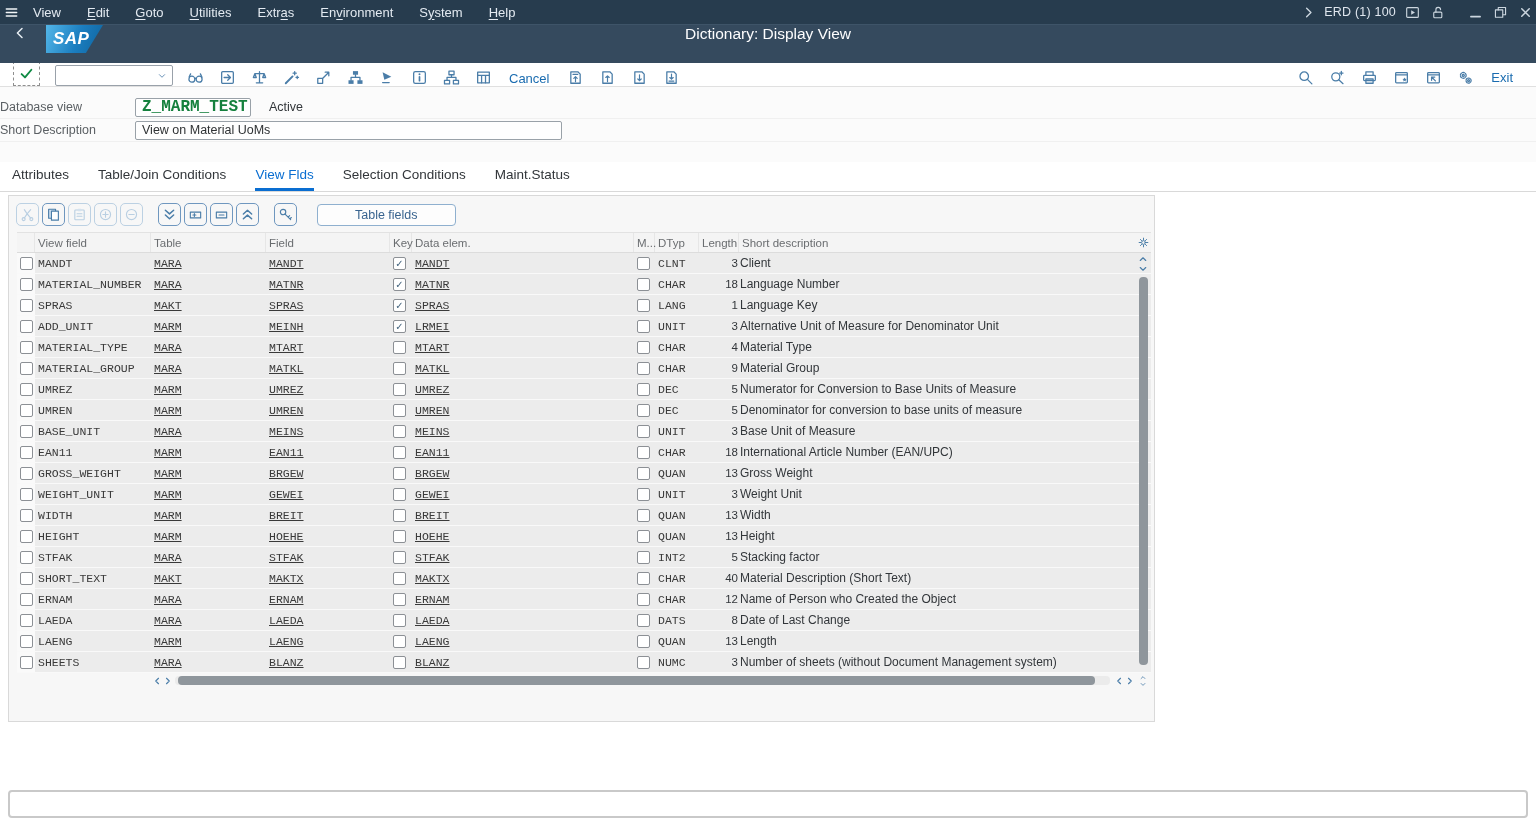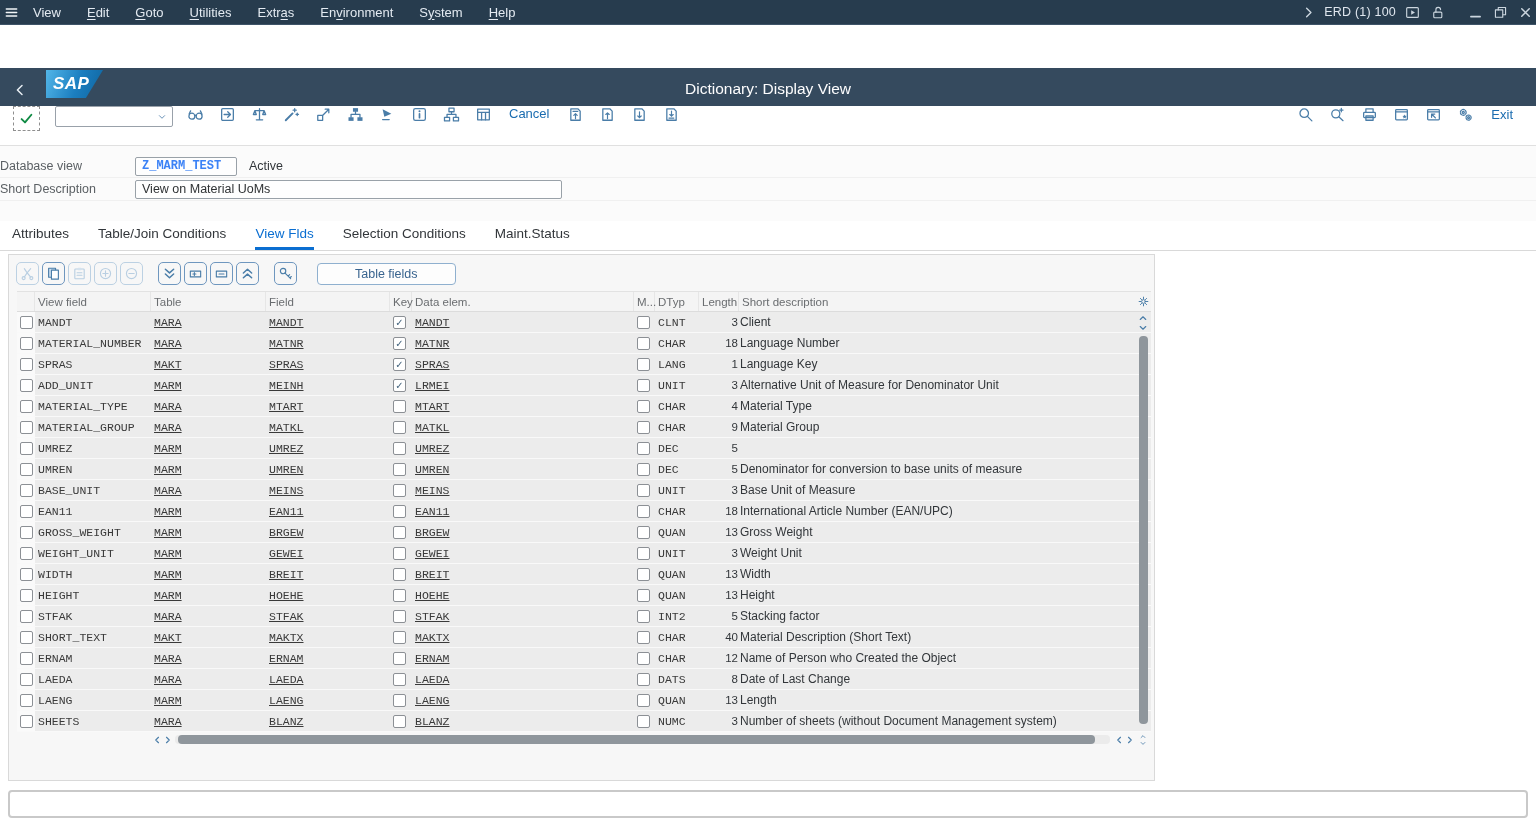--- a/index.html
+++ b/index.html
@@ -20,34 +20,34 @@
   .menubar-right { margin-left:auto; display:flex; align-items:center; gap:7px; }
   .mb-sysinfo { font-size:12.5px; color:#dfe6ee; letter-spacing:.2px; }
   .mb-ic { display:flex; align-items:center; justify-content:center; width:18px; }
   .mb-ic svg { width:15px; height:15px; }
   .mb-ic svg * { stroke:#ccd6df; }
   .mb-ic svg [fill]:not([fill="none"]) { fill:#ccd6df; stroke:none; }
   .mb-hamburger svg * { stroke:#f2f5f8; }
   .win-gap { width:6px; }
 
   
-  .titlebar { height:38px; background:#354a5e; display:flex; align-items:flex-end;
-    padding:8px 12px; position:relative; color:#fff;margin-top:43px; }
+  .titlebar { height:38px; background:#354a5e; display:flex; align-items:flex-start;
+    padding:0 12px; position:relative; color:#fff; }
   .tb-back { width:26px; display:flex; align-items:center; }
   .tb-back svg { width:16px; height:16px; } .tb-back svg * { stroke:#e8eef3; }
   .sap-logo { width:57px; height:28px; margin-left:8px;
     background:linear-gradient(110deg,#53b6e8 0%,#1b7ec0 55%,#0f649e 100%);
     clip-path:polygon(0 0,100% 0,70% 100%,0 100%);
     display:flex; align-items:center; padding-left:7px;
     font-style:italic; font-weight:bold; font-size:17px; letter-spacing:.5px; color:#fff; }
   .title-text { position:absolute; left:0; right:0; text-align:center; font-size:15.5px; color:#fdfdfe; }
 
   
-  .toolbar { height:40px; background:#fff; border-bottom:1px solid #e0e0e0;
-    display:flex; align-items:flex-start; padding:0 13px; }
+  .toolbar { height:24px; background:#fff; border-bottom:1px solid #e0e0e0;
+    display:flex; align-items:flex-end; padding:0 13px; }
   .enter-btn { width:27px; height:25px; border:1px dashed #8f8f8f;
     display:flex; align-items:center; justify-content:center; background:#fff; }
   .enter-btn svg { width:15px; height:15px; }
   .command-field { width:118px; height:21px; margin-left:15px; border:1px solid #99a1aa;
     border-radius:2px; background:#fff; display:flex; align-items:center; padding:0 4px; }
   .command-value { flex:1; font-size:12px; color:#333; }
   .combo-arrow svg { width:12px; height:12px; display:block; }
   .icon-group { display:flex; align-items:center; }
   .tb-ic { width:32px; display:flex; align-items:center; justify-content:center; cursor:default; }
   .tb-ic svg { width:17px; height:17px; }
@@ -55,23 +55,23 @@
   .tb-right { margin-left:auto; display:flex; align-items:center; }
   .lg { margin-left:6px; }
 
   
   .formarea { background:#fbfbfb; padding-top:9px; height:75px; }
   .form-row { display:flex; align-items:center; height:23px; padding-left:0;
     border-bottom:1px solid #f0f0f0; }
   .form-label { width:135px; color:#5b6064; font-size:12.5px; }
   .form-input { height:19px; border:1px solid #99a1a8; border-radius:2px; background:#fefefe;
     display:flex; align-items:center; padding:0 6px; font-size:12.5px; }
-  .fi-view { width:102px; font-family:"Liberation Mono",monospace; color:#3b82f6; font-weight:bold; font-size:12px; }
+  .fi-view { width:116px; font-family:"Liberation Mono",monospace; color:#15803d; font-weight:bold; font-size:16px; }
   .fi-desc { width:427px; color:#2f3234; }
-  .form-status { margin-left:12px; color:#32363a; font-size:12.5px; }
+  .form-status { margin-left:18px; color:#32363a; font-size:12.5px; }
 
   
   .tabs { display:flex; align-items:flex-end; padding:10px 0 0 12px; height:30px;
     border-bottom:1px solid #d9d9d9; background:#fff; }
   .tab { margin-right:29px; padding-bottom:6px; font-size:13.5px; color:#32363a;
     border-bottom:3px solid transparent; cursor:default; white-space:nowrap; }
   .tab.active { color:#0a6ed1; border-bottom-color:#0a6ed1; }
 
   
   .panel { margin:3px 0 0 8px; width:1147px; height:527px; background:#f7f7f7;
@@ -628,20 +628,21 @@
             <span class="cb"></span>
           </div>
           <div class="c-de">
             <span class="mono link">UMREZ</span>
           </div>
           <div class="c-mod">
             <span class="cb"></span>
           </div>
           <div class="c-typ mono">DEC</div>
           <div class="c-len">5</div>
+          <div class="c-desc">Numerator for Conversion to Base Units of Measure</div>
           <div class="c-end"></div>
         </div>
         <div class="grid-row">
           <div class="c-sel">
             <span class="cb"></span>
           </div>
           <div class="c-vf mono">UMREN</div>
           <div class="c-tab">
             <span class="mono link">MARM</span>
           </div>

